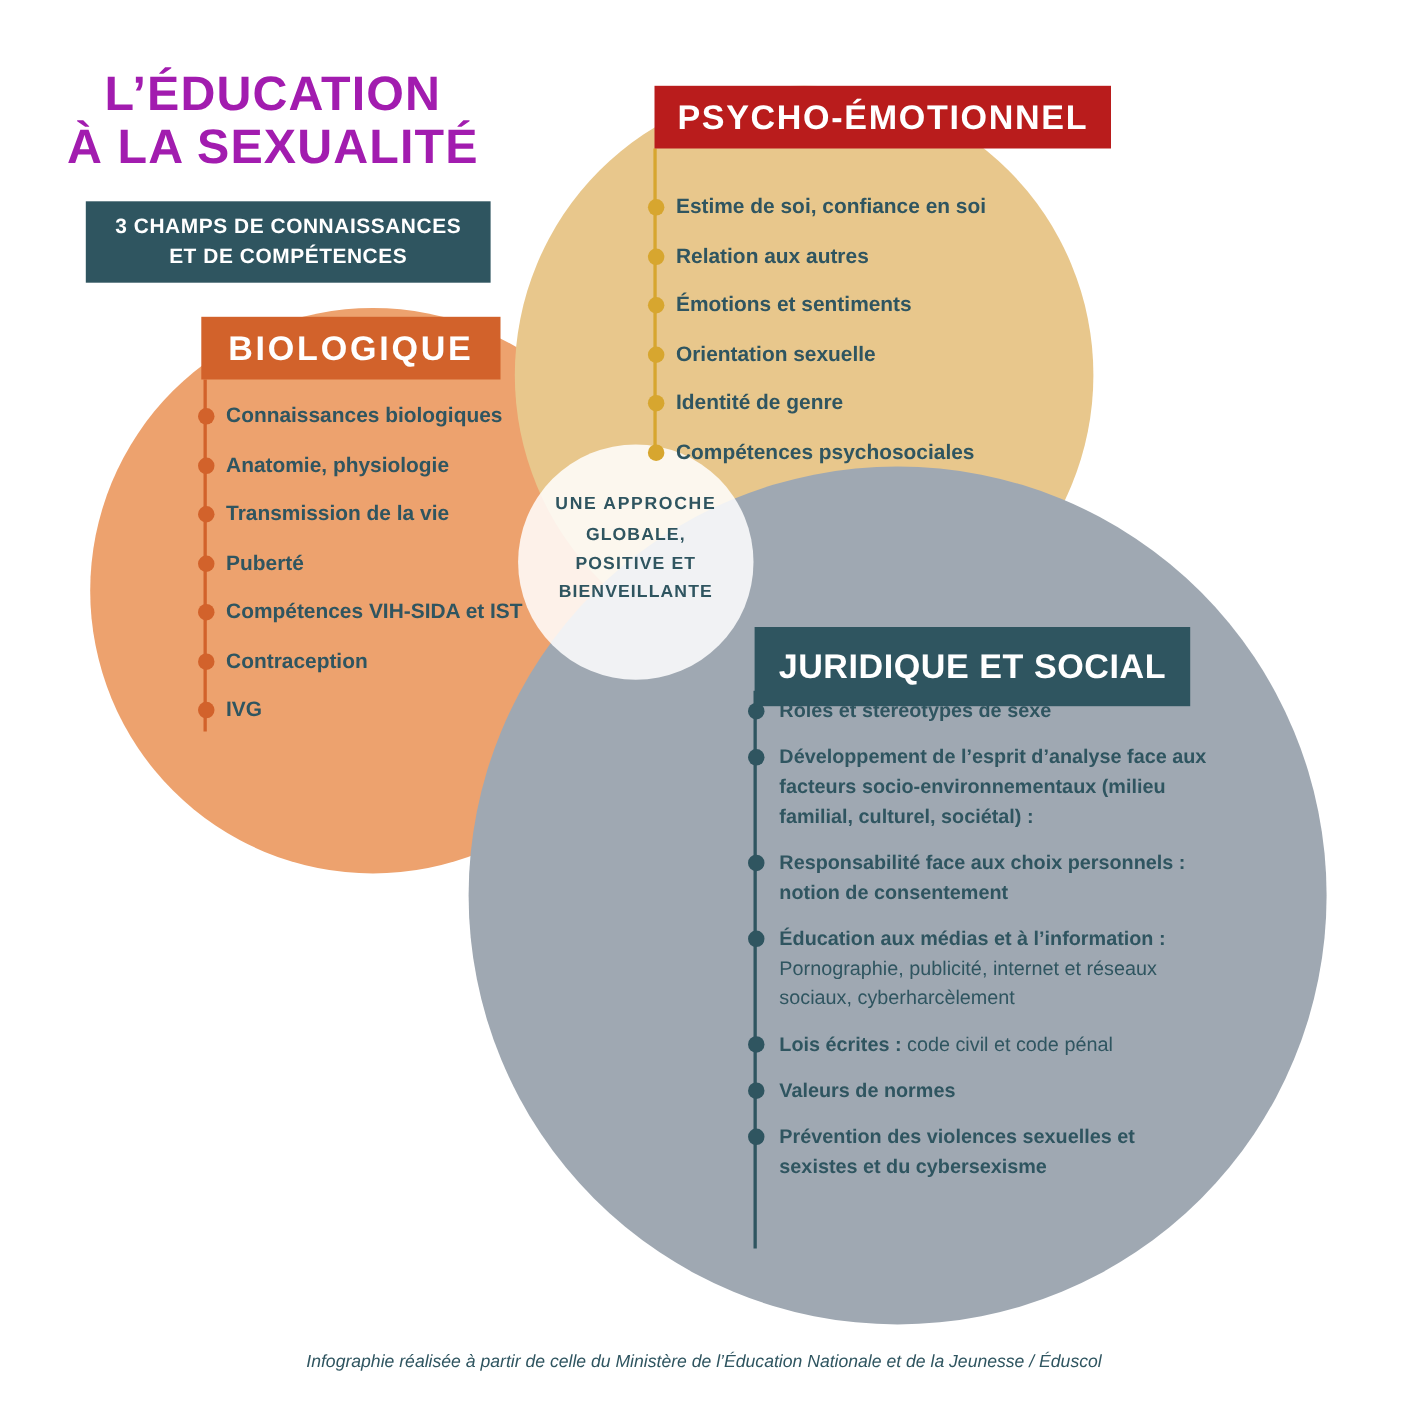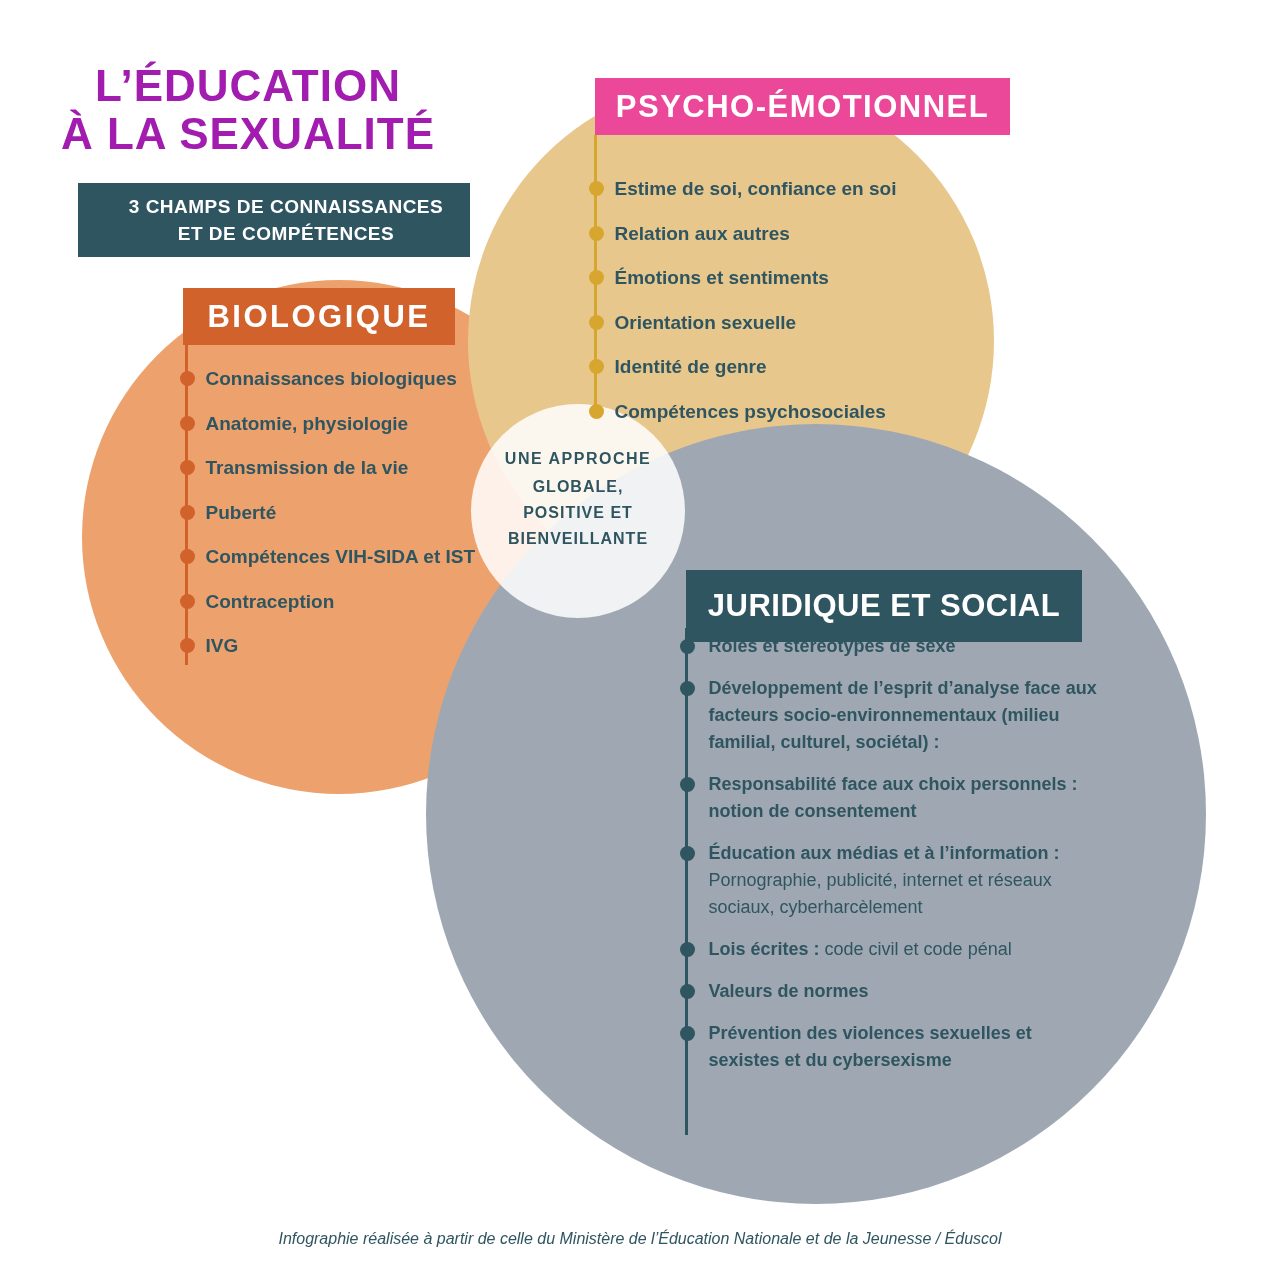--- a/index.html
+++ b/index.html
@@ -19,28 +19,28 @@
   #circle-center .intro{font-size:16px;font-weight:600;letter-spacing:1.5px;margin-bottom:6px;}
   #circle-center .bold-line{font-size:16px;font-weight:bold;letter-spacing:1px;line-height:26px;}
 
   #title{
     position:absolute;left:48px;top:62px;width:400px;text-align:center;z-index:10;
     color:#a21caf;font-size:44px;font-weight:bold;line-height:48px;letter-spacing:1px;
   }
   #subtitle-box{
     position:absolute;left:78px;top:183px;width:368px;height:74px;background:#2F5560;z-index:10;
     display:flex;flex-direction:column;align-items:center;justify-content:center;
-    color:#ffffff;font-size:19px;font-weight:600;line-height:27px;letter-spacing:0.5px;text-align:center;padding-left:24px;
+    color:#ffffff;font-size:19px;font-weight:600;line-height:27px;letter-spacing:0.5px;text-align:center;
   }
   .header-box{
     position:absolute;z-index:10;display:flex;align-items:center;justify-content:center;
     color:#ffffff;font-weight:bold;font-size:31px;
   }
   #header-bio{left:183px;top:288px;width:272px;height:57px;background:#D2622B;letter-spacing:2.5px;}
-  #header-psy{left:595px;top:78px;width:415px;height:57px;background:#ec4899;letter-spacing:1.5px;}
+  #header-psy{left:595px;top:78px;width:415px;height:57px;background:#b91c1c;letter-spacing:1.5px;}
   #header-jur{left:686px;top:570px;width:396px;height:72px;background:#2F5560;letter-spacing:0.5px;}
 
   .connector{position:absolute;width:3px;z-index:5;}
   #connector-bio{left:185px;top:345px;height:320px;background:#D2622B;}
   #connector-psy{left:594px;top:135px;height:283px;background:#D7A62F;}
   #connector-jur{left:685px;top:628px;height:507px;background:#2F5560;}
 
   .vlist{position:absolute;z-index:6;color:#2F5560;}
   .vlist .li{position:relative;margin:0 0 17.5px 0;}
   .vlist .txt{font-weight:normal;}

